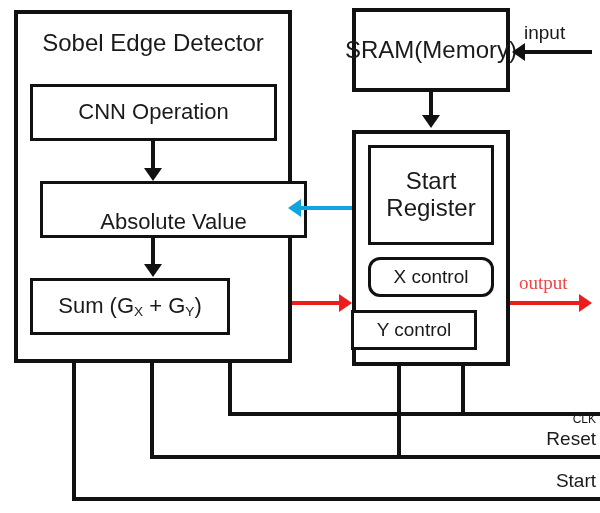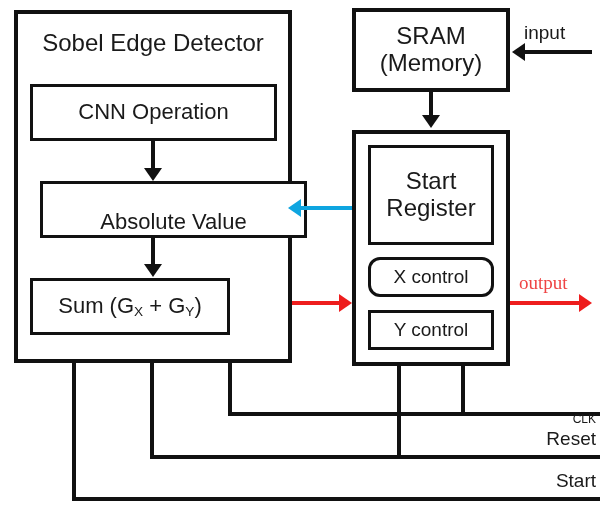--- a/index.html
+++ b/index.html
@@ -134,21 +134,21 @@
 
   <div class="wire-v" style="left:151px; top:238px; height:28px;"></div>
   <div class="arrow arrow-down" style="left:144px; top:264px;"></div>
 
   <div class="inner-box" style="left:30px; top:278px; width:200px; height:57px;">
     <span class="lbl" style="font-size:22px;">
       <span>Sum (G</span><sub>X</sub><span> + G</span><sub>Y</sub><span>)</span>
     </span>
   </div>
 
-  <div class="box" style="left:352px; top:8px; width:158px; height:84px; flex-direction:column;">
+  <div class="box" style="left:352px; top:8px; width:158px; height:84px; flex-direction:row;">
     <span class="lbl" style="font-size:24px;">SRAM</span>
     <span class="lbl" style="font-size:24px;">(Memory)</span>
   </div>
 
   <div class="io-label lbl" style="left:524px; top:22px; font-size:19px;">input</div>
   <div class="wire-h" style="left:525px; top:50px; width:67px;"></div>
   <div class="arrow arrow-left" style="left:512px; top:43px;"></div>
 
   <div class="wire-v" style="left:429px; top:92px; height:25px;"></div>
   <div class="arrow arrow-down" style="left:422px; top:115px;"></div>
@@ -157,21 +157,21 @@
 
   <div class="inner-box" style="left:368px; top:145px; width:126px; height:100px;">
     <span class="lbl" style="font-size:24px;">Start</span>
     <span class="lbl" style="font-size:24px;">Register</span>
   </div>
 
   <div class="inner-box" style="left:368px; top:257px; width:126px; height:40px;border-radius:12px;">
     <span class="lbl" style="font-size:19px;">X control</span>
   </div>
 
-  <div class="inner-box" style="left:368px; top:310px; width:126px; height:40px;">
+  <div class="inner-box" style="left:351px; top:310px; width:126px; height:40px;">
     <span class="lbl" style="font-size:19px;">Y control</span>
   </div>
 
   <div class="wire-h wire-blue" style="left:300px; top:206px; width:52px;"></div>
   <div class="arrow arrow-left blue" style="left:288px; top:199px;"></div>
 
   <div class="wire-h wire-red" style="left:292px; top:301px; width:48px;"></div>
   <div class="arrow arrow-right red" style="left:339px; top:294px;"></div>
 
   <div class="io-label lbl red-text" style="left:519px; top:272px; font-size:19px;">output</div>

